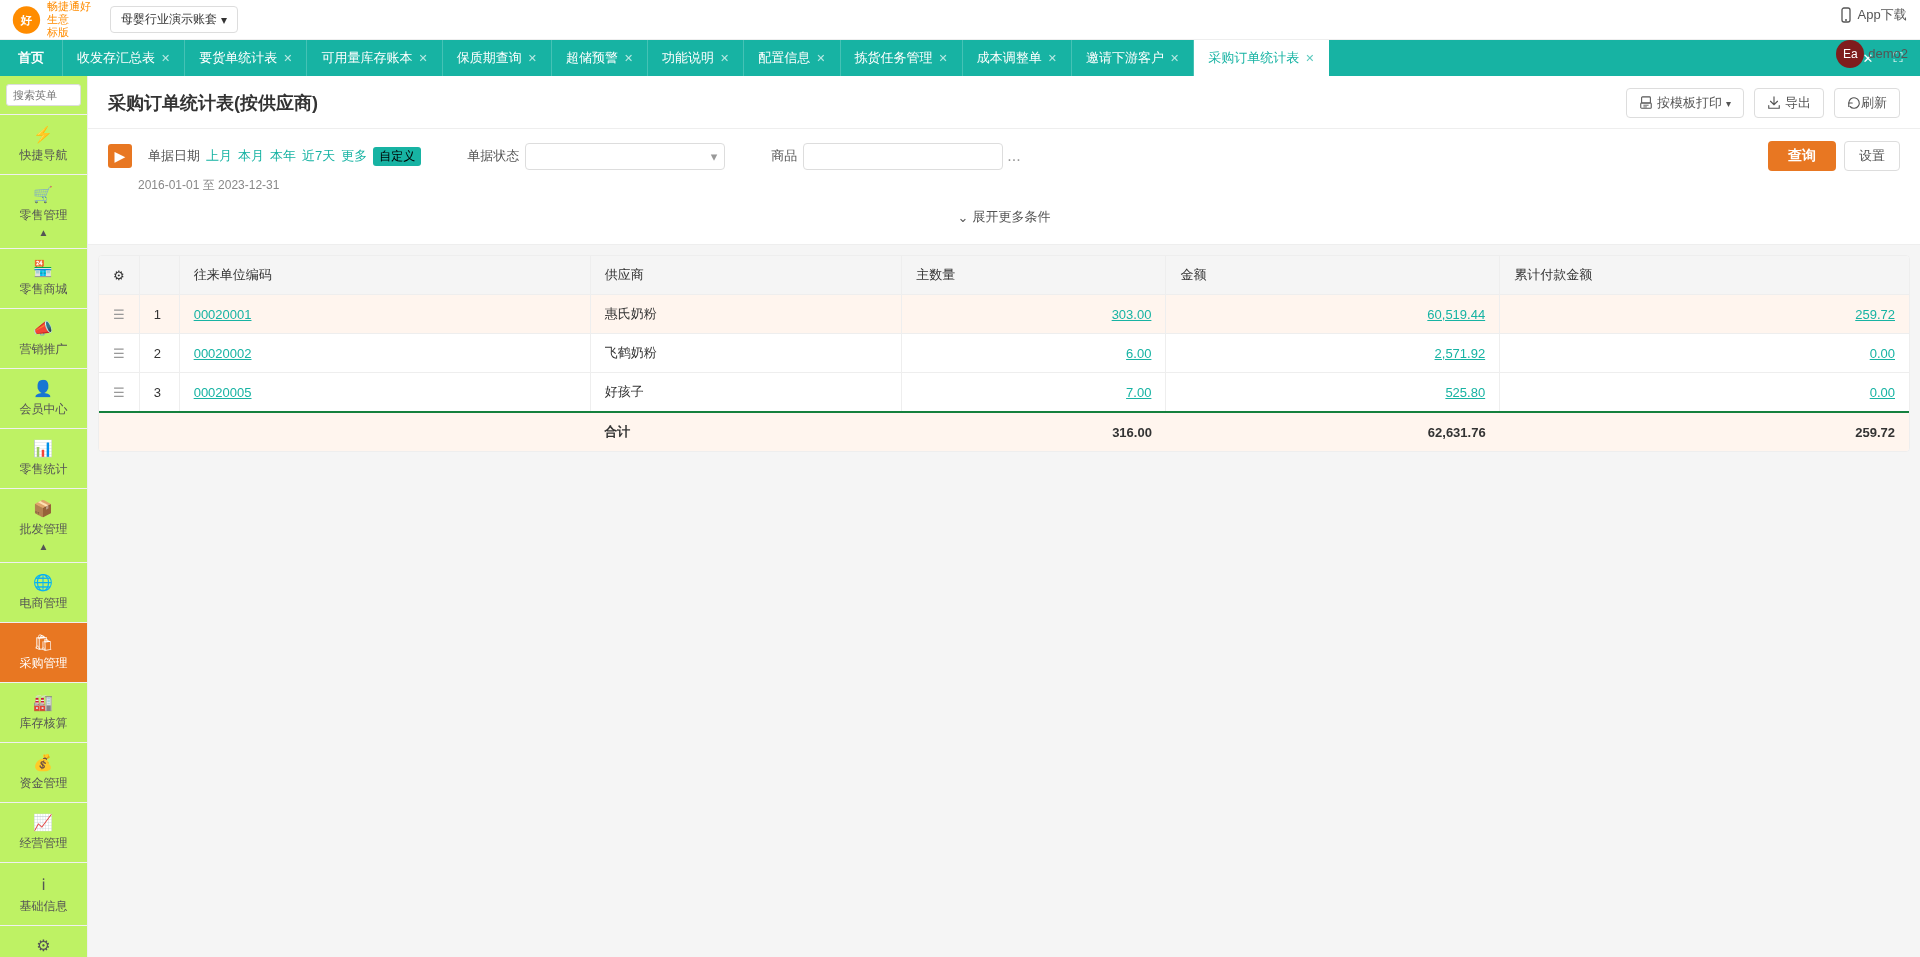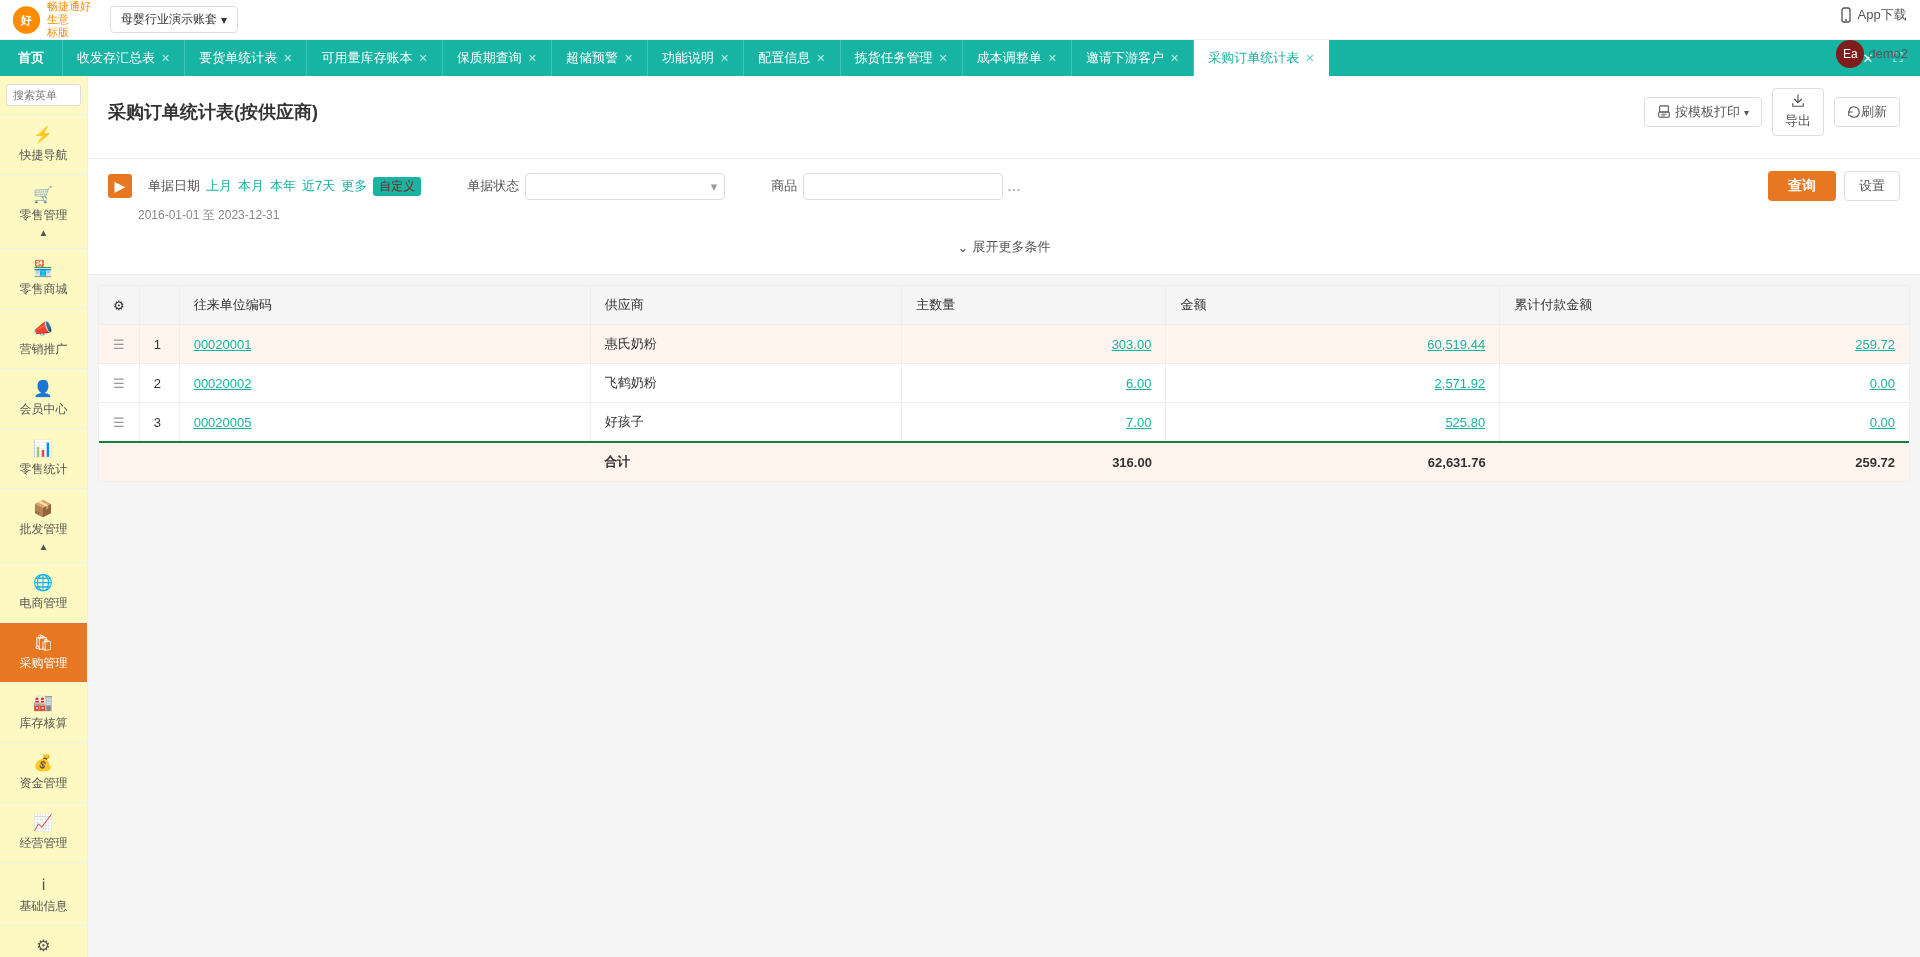--- a/index.html
+++ b/index.html
@@ -121,21 +121,21 @@
       border-radius: 3px;
     }
 
     
     .layout {
       display: flex;
       height: calc(957px - 76px);
     }
     .sidebar {
       width: 88px;
-      background: #fef9c3;
+      background: #bef264;
       border-right: 1px solid #eee;
       display: flex;
       flex-direction: column;
       overflow-y: auto;
     }
     .sidebar-item {
       padding: 10px 4px;
       text-align: center;
       cursor: pointer;
       color: #555;
@@ -153,21 +153,21 @@
     .main-content {
       flex: 1;
       background: #f5f5f5;
       overflow-y: auto;
       padding: 0;
     }
 
     
     .page-header {
       background: #fff;
-      padding: 12px 20px 22px 20px;
+      padding: 12px 20px 10px 20px;
       display: flex;
       align-items: center;
       justify-content: space-between;
       border-bottom: 1px solid #eee;
     }
     .page-title {
       font-size: 18px;
       font-weight: bold;
       color: #333;
     }
@@ -192,21 +192,20 @@
       display: flex;
       align-items: center;
       gap: 4px;
       padding: 5px 12px;
       border: 1px solid #ddd;
       border-radius: 4px;
       background: #fff;
       cursor: pointer;
       font-size: 13px;
       color: #555;
-      flex-direction: column;
     }
     .btn-refresh {
       display: flex;
       align-items: center;
       padding: 5px 12px;
       border: 1px solid #ddd;
       border-radius: 4px;
       background: #fff;
       cursor: pointer;
       font-size: 13px;
@@ -243,21 +242,21 @@
       font-size: 13px;
       white-space: nowrap;
     }
     .date-shortcut {
       cursor: pointer;
       color: #17b3a3;
       font-size: 13px;
     }
     .custom-badge {
       background: #17b3a3;
-      color: #7f1d1d;
+      color: #000000;
       border-radius: 3px;
       padding: 1px 6px;
       font-size: 12px;
     }
     .date-range-text {
       color: #888;
       font-size: 12px;
     }
     .btn-query {
       background: #e87722;

